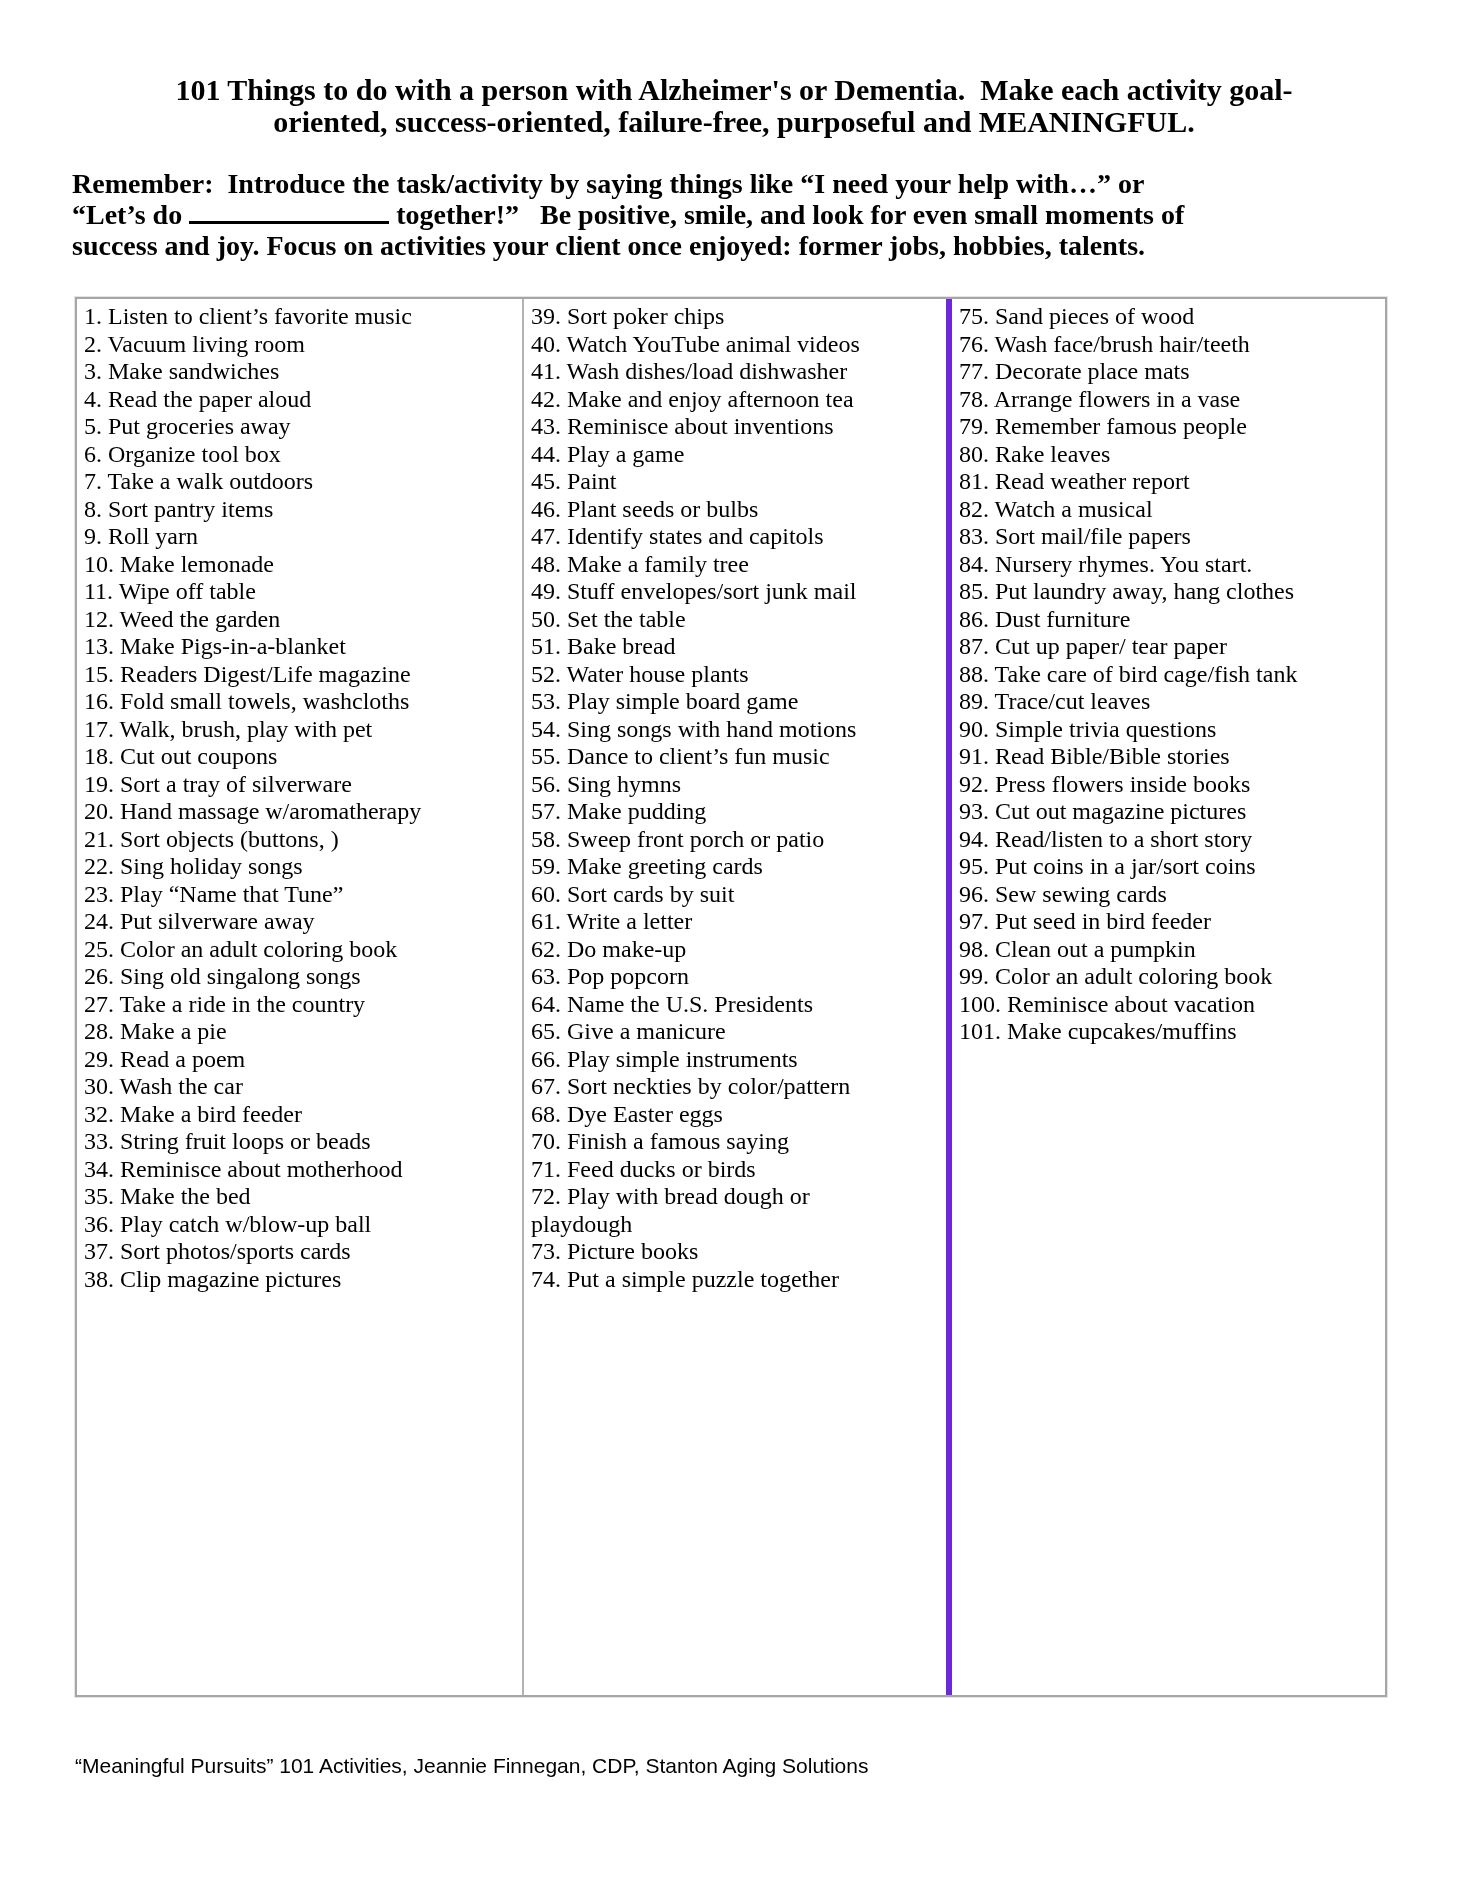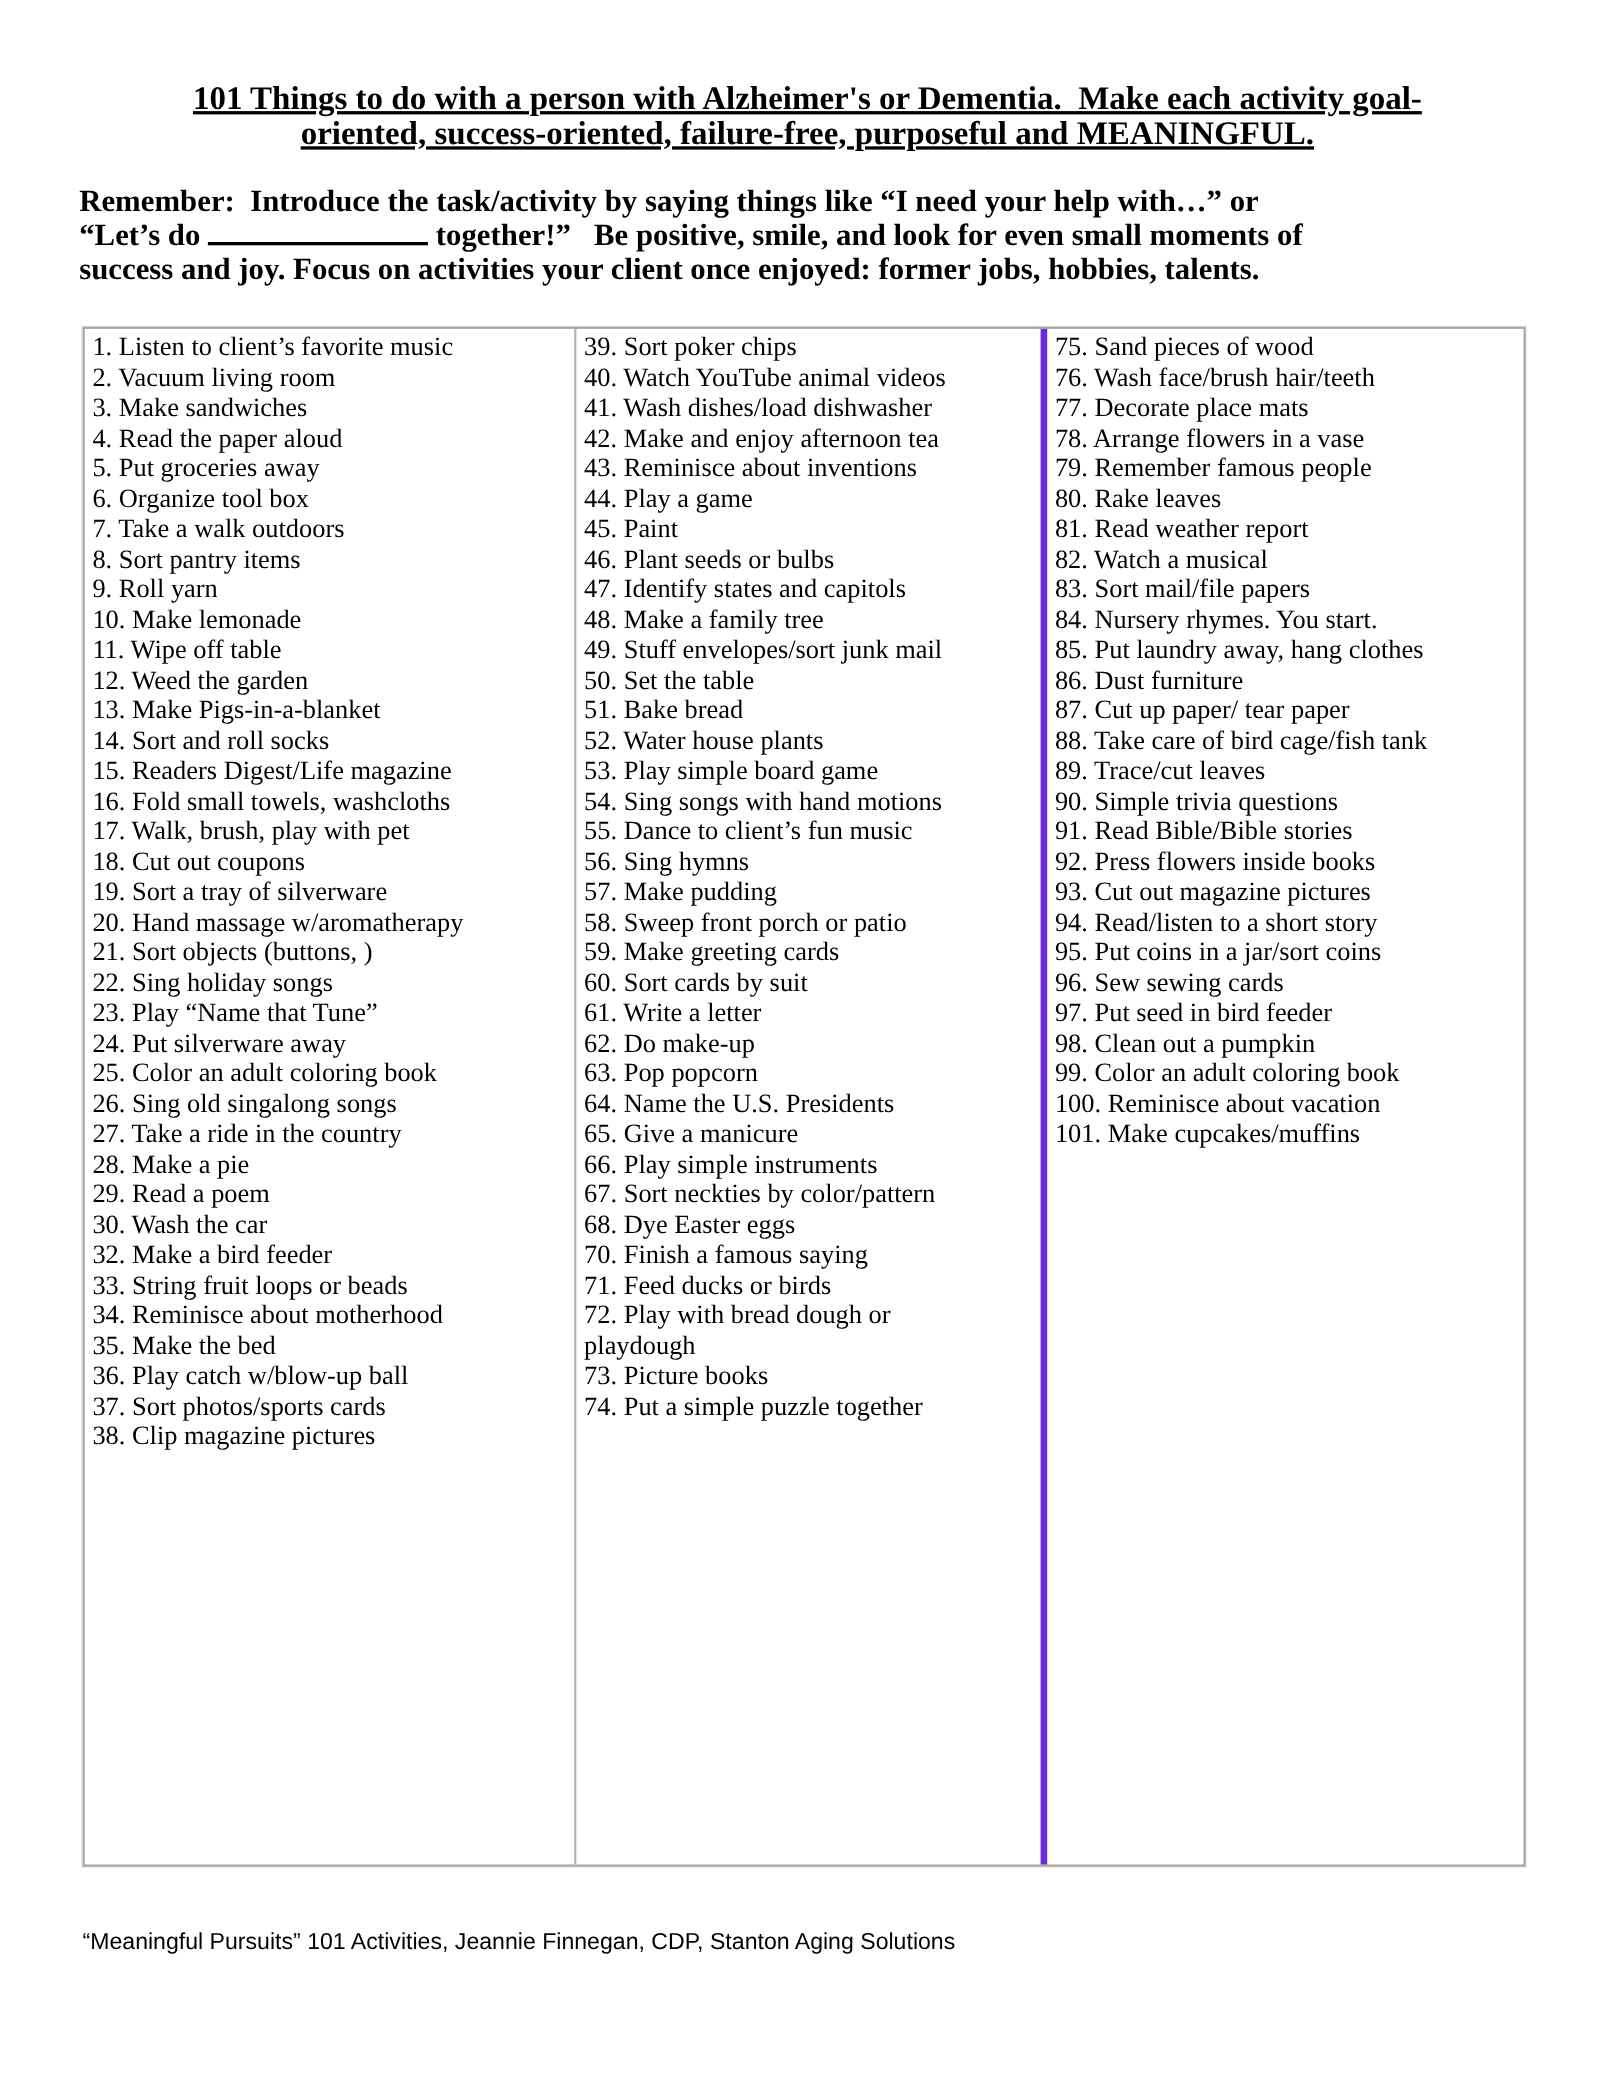--- a/index.html
+++ b/index.html
@@ -12,21 +12,20 @@
     position:relative;
   }
   .page { width:1468px; height:1900px; background:#ffffff; }
 
   .title {
     padding-top:74px;
     text-align:center;
     font-weight:bold;
     font-size:30px;
     line-height:32px;
-    text-decoration:underline;
   }
   .title-line { white-space:pre; }
 
   .intro {
     margin:30px 0 0 72px;
     font-weight:bold;
     font-size:28px;
     line-height:31px;
   }
   .intro-line { white-space:pre; }
@@ -90,21 +89,20 @@
         <div class="item">4. Read the paper aloud</div>
         <div class="item">5. Put groceries away</div>
         <div class="item">6. Organize tool box</div>
         <div class="item">7. Take a walk outdoors</div>
         <div class="item">8. Sort pantry items</div>
         <div class="item">9. Roll yarn</div>
         <div class="item">10. Make lemonade</div>
         <div class="item">11. Wipe off table</div>
         <div class="item">12. Weed the garden</div>
         <div class="item">13. Make Pigs-in-a-blanket</div>
-        <div class="item">14. Sort and roll socks</div>
         <div class="item">15. Readers Digest/Life magazine</div>
         <div class="item">16. Fold small towels, washcloths</div>
         <div class="item">17. Walk, brush, play with pet</div>
         <div class="item">18. Cut out coupons</div>
         <div class="item">19. Sort a tray of silverware</div>
         <div class="item">20. Hand massage w/aromatherapy</div>
         <div class="item">21. Sort objects (buttons, )</div>
         <div class="item">22. Sing holiday songs</div>
         <div class="item">23. Play “Name that Tune”</div>
         <div class="item">24. Put silverware away</div>

